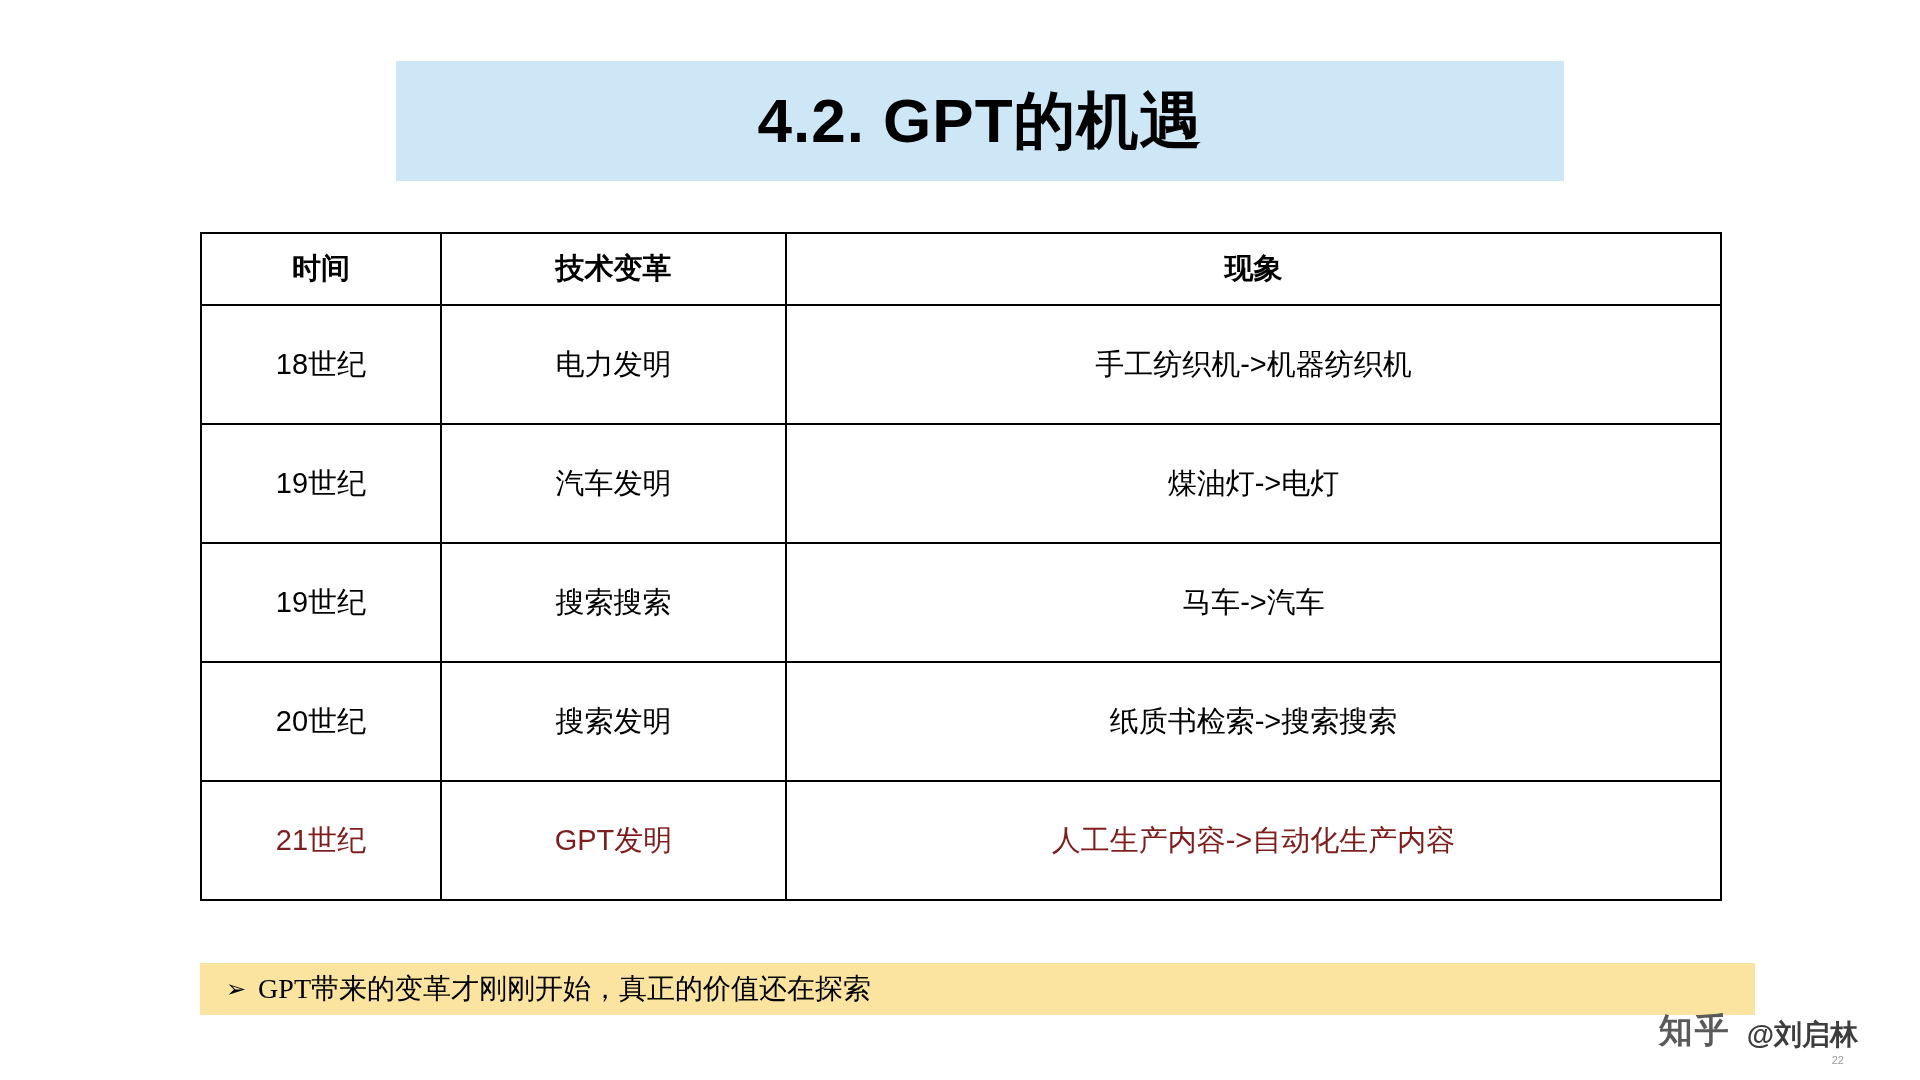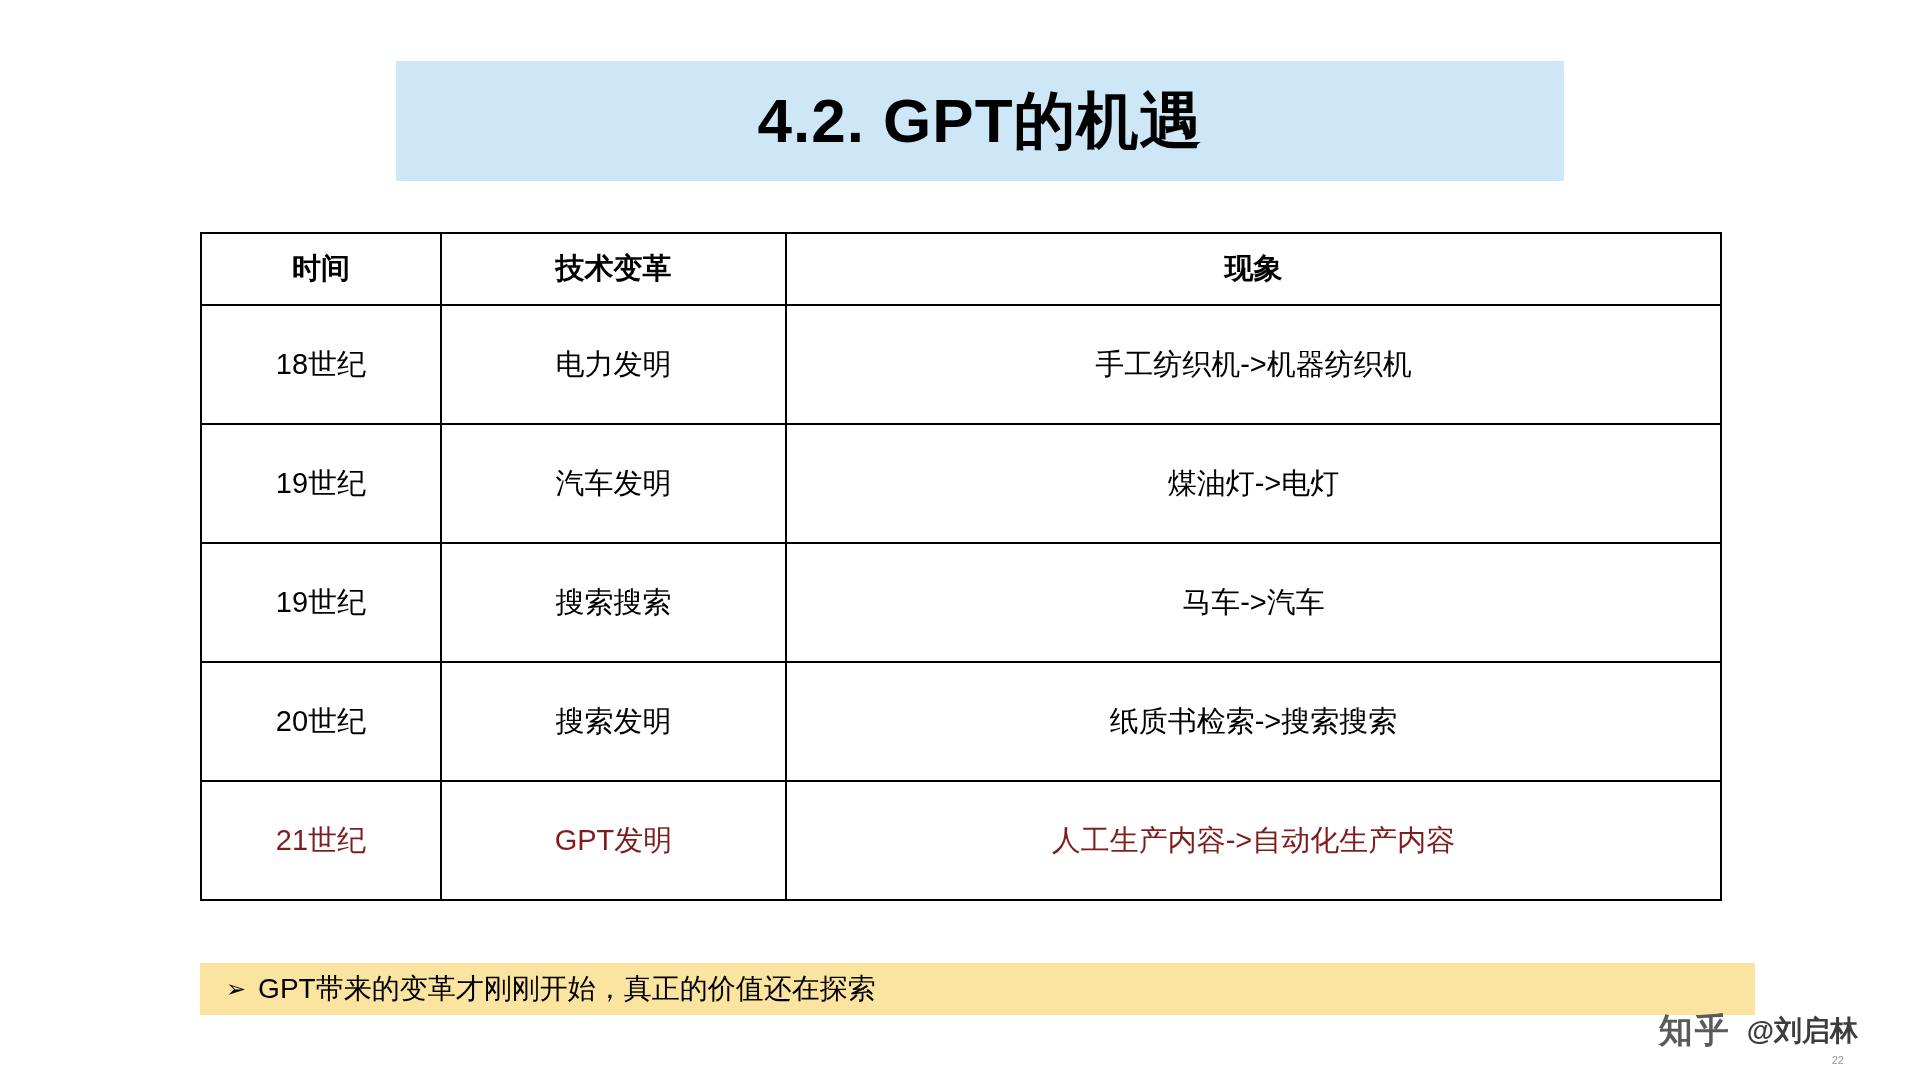--- a/index.html
+++ b/index.html
@@ -93,29 +93,30 @@
   .note-arrow {
     font-size: 24px;
     margin-left: 26px;
     margin-right: 12px;
     color: #000000;
     line-height: 1;
   }
   .note-text {
     font-size: 28px;
     color: #000000;
+    font-family: Liberation Serif, serif;
   }
 
   
   .watermark {
     position: absolute;
     right: 62px;
     top: 1000px;
     display: flex;
-    align-items: center;
+    align-items: flex-end;
     color: #6b6b6b;
   }
   .wm-logo {
     font-size: 34px;
     font-weight: bold;
     color: #5a5a5a;
     letter-spacing: 2px;
   }
   .wm-handle {
     font-size: 28px;

